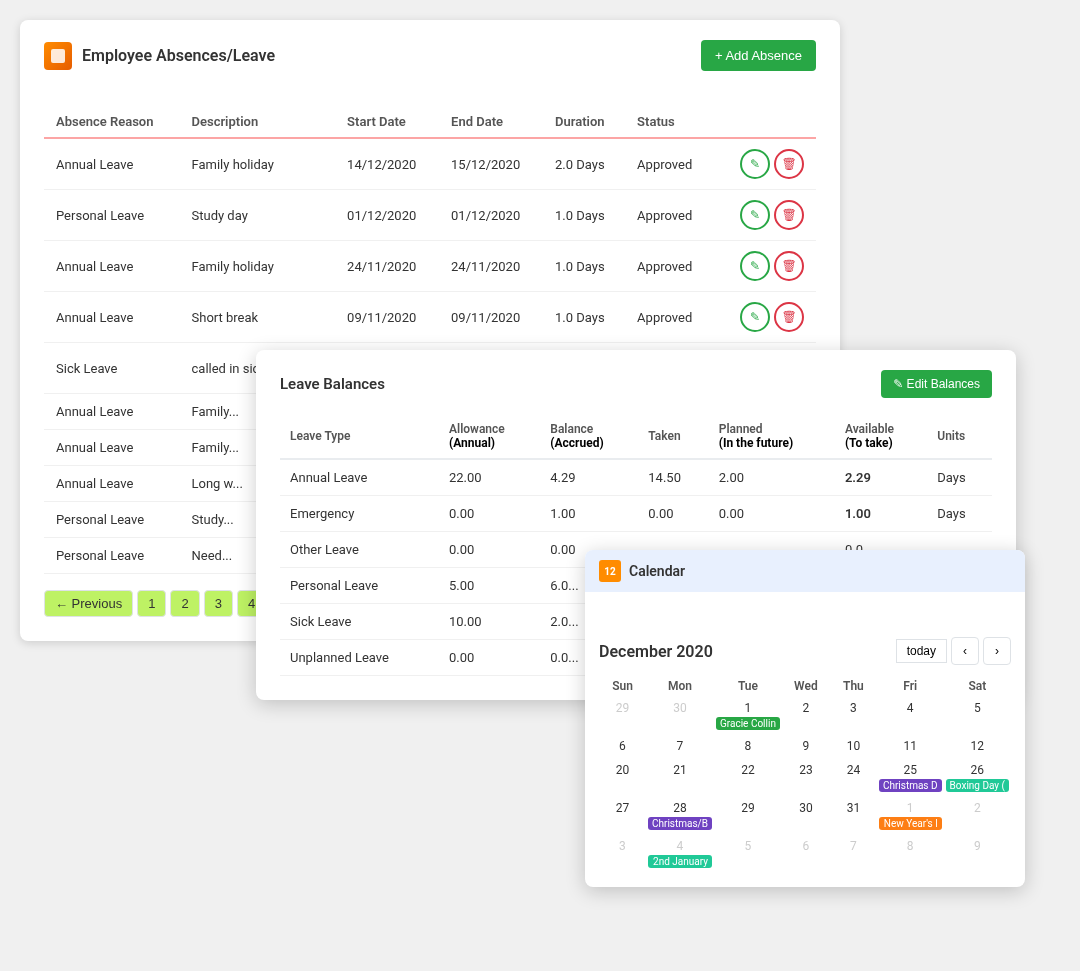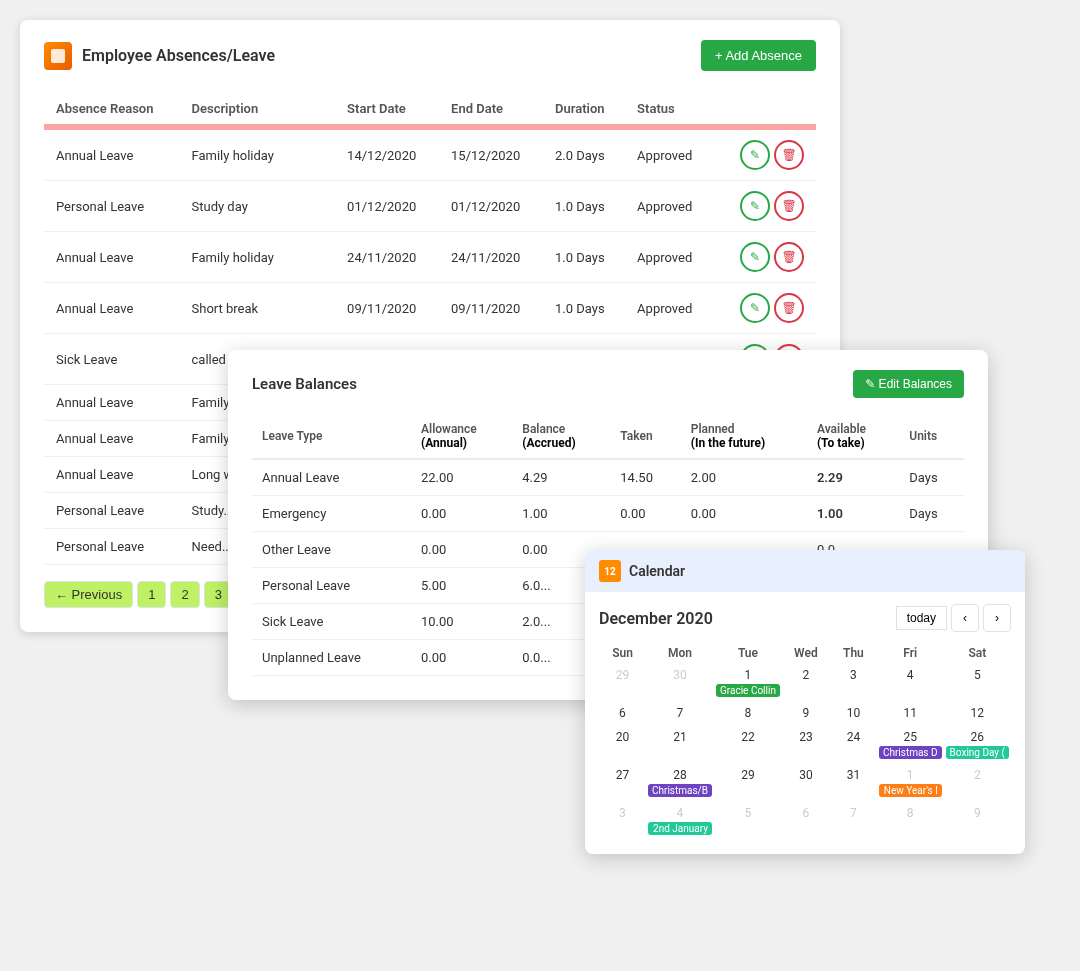--- a/index.html
+++ b/index.html
@@ -18,21 +18,21 @@
       box-shadow: 0 2px 10px rgba(0,0,0,0.15);
       padding: 20px 24px 24px;
       position: relative;
       width: 820px;
     }
 
     .card-header {
       display: flex;
       align-items: center;
       justify-content: space-between;
-      margin-bottom: 22px;
+      margin-bottom: 35px;
     }
 
     .card-title-group {
       display: flex;
       align-items: center;
       gap: 10px;
     }
 
     .app-icon {
       width: 28px;
@@ -77,21 +77,21 @@
       width: 100%;
       border-collapse: collapse;
     }
 
     th {
       text-align: left;
       padding: 8px 12px;
       font-weight: 600;
       color: #555;
       font-size: 13px;
-      border-bottom: 6px solid #fca5a5;
+      border-bottom: 2px solid #fca5a5;
     }
 
     td {
       padding: 10px 12px;
       color: #333;
       font-size: 13px;
       border-bottom: 1px solid #f0f0f0;
     }
 
     .action-btn {
@@ -138,21 +138,21 @@
     .page-btn.prev {
       display: flex;
       align-items: center;
       gap: 4px;
     }
 
     
     .leave-balances-card {
       position: absolute;
       top: 330px;
-      left: 208px;
+      left: 236px;
       width: 760px;
       background: #fff;
       border-radius: 8px;
       box-shadow: 0 4px 20px rgba(0,0,0,0.2);
       padding: 20px 24px 24px;
       z-index: 10;
     }
 
     .lb-header {
       display: flex;
@@ -245,20 +245,21 @@
       color: #333;
     }
 
     .cal-body { padding: 12px 14px 14px; }
 
     .cal-nav {
       display: flex;
       align-items: center;
       justify-content: space-between;
       margin-bottom: 10px;
+      margin-top: 33px;
     }
 
     .cal-month-label {
       font-size: 16px;
       font-weight: 600;
       color: #333;
     }
 
     .cal-nav-buttons {
       display: flex;

